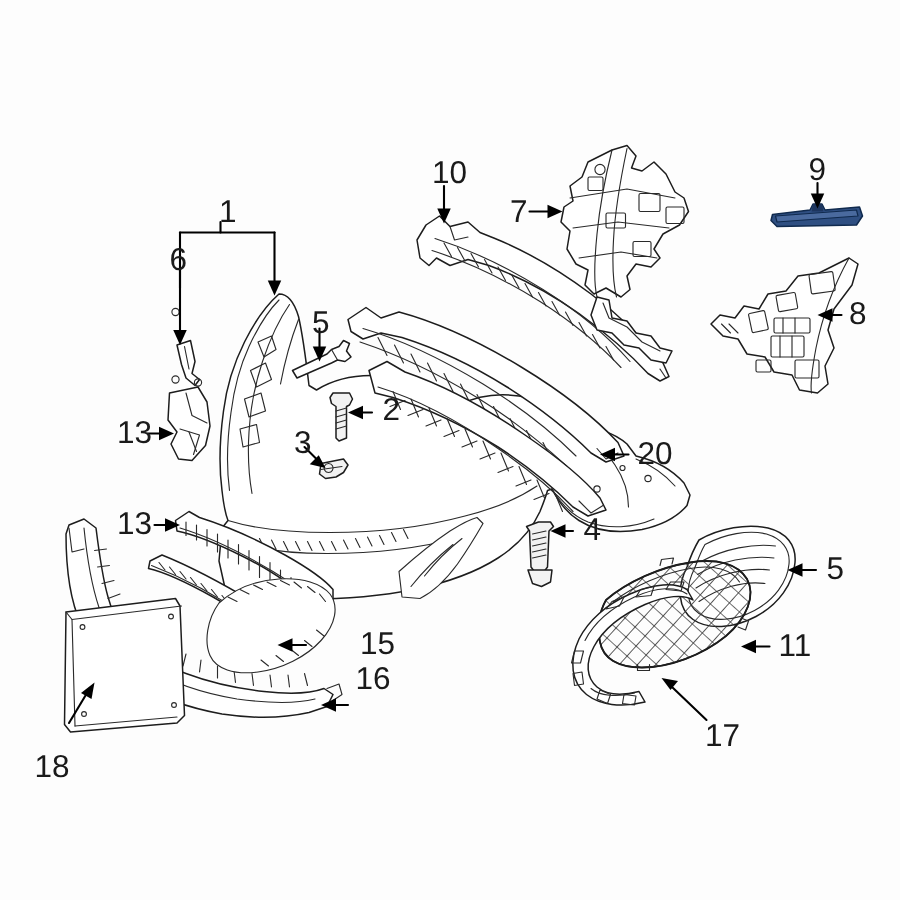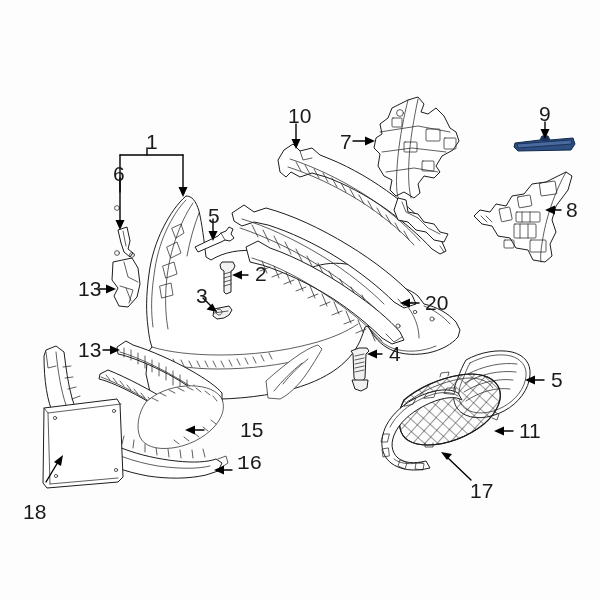--- a/index.html
+++ b/index.html
@@ -463,18 +463,18 @@
   <div class="callout" style="left:113px;top:163px;">6</div>
   <div class="callout" style="left:340px;top:131px;">7</div>
   <div class="callout" style="left:566px;top:199px;">8</div>
   <div class="callout" style="left:539px;top:103px;">9</div>
   <div class="callout" style="left:288px;top:105px;">10</div>
   <div class="callout" style="left:519px;top:420px;text-align:right;">11</div>
   <div class="callout" style="left:551px;top:369px;">5</div>
   <div class="callout" style="left:78px;top:278px;">13</div>
   <div class="callout" style="left:78px;top:339px;">13</div>
   <div class="callout" style="left:208px;top:419px;margin-left:32px;">15</div>
-  <div class="callout" style="left:237px;top:453px;font-family:Liberation Mono, monospace;">16</div>
+  <div class="callout" style="left:237px;top:442px;">16</div>
   <div class="callout" style="left:470px;top:480px;">17</div>
   <div class="callout" style="left:23px;top:481px;margin-top:20px;">18</div>
   <div class="callout" style="left:425px;top:292px;">20</div>
 
 </div>
 
 </body></html>

